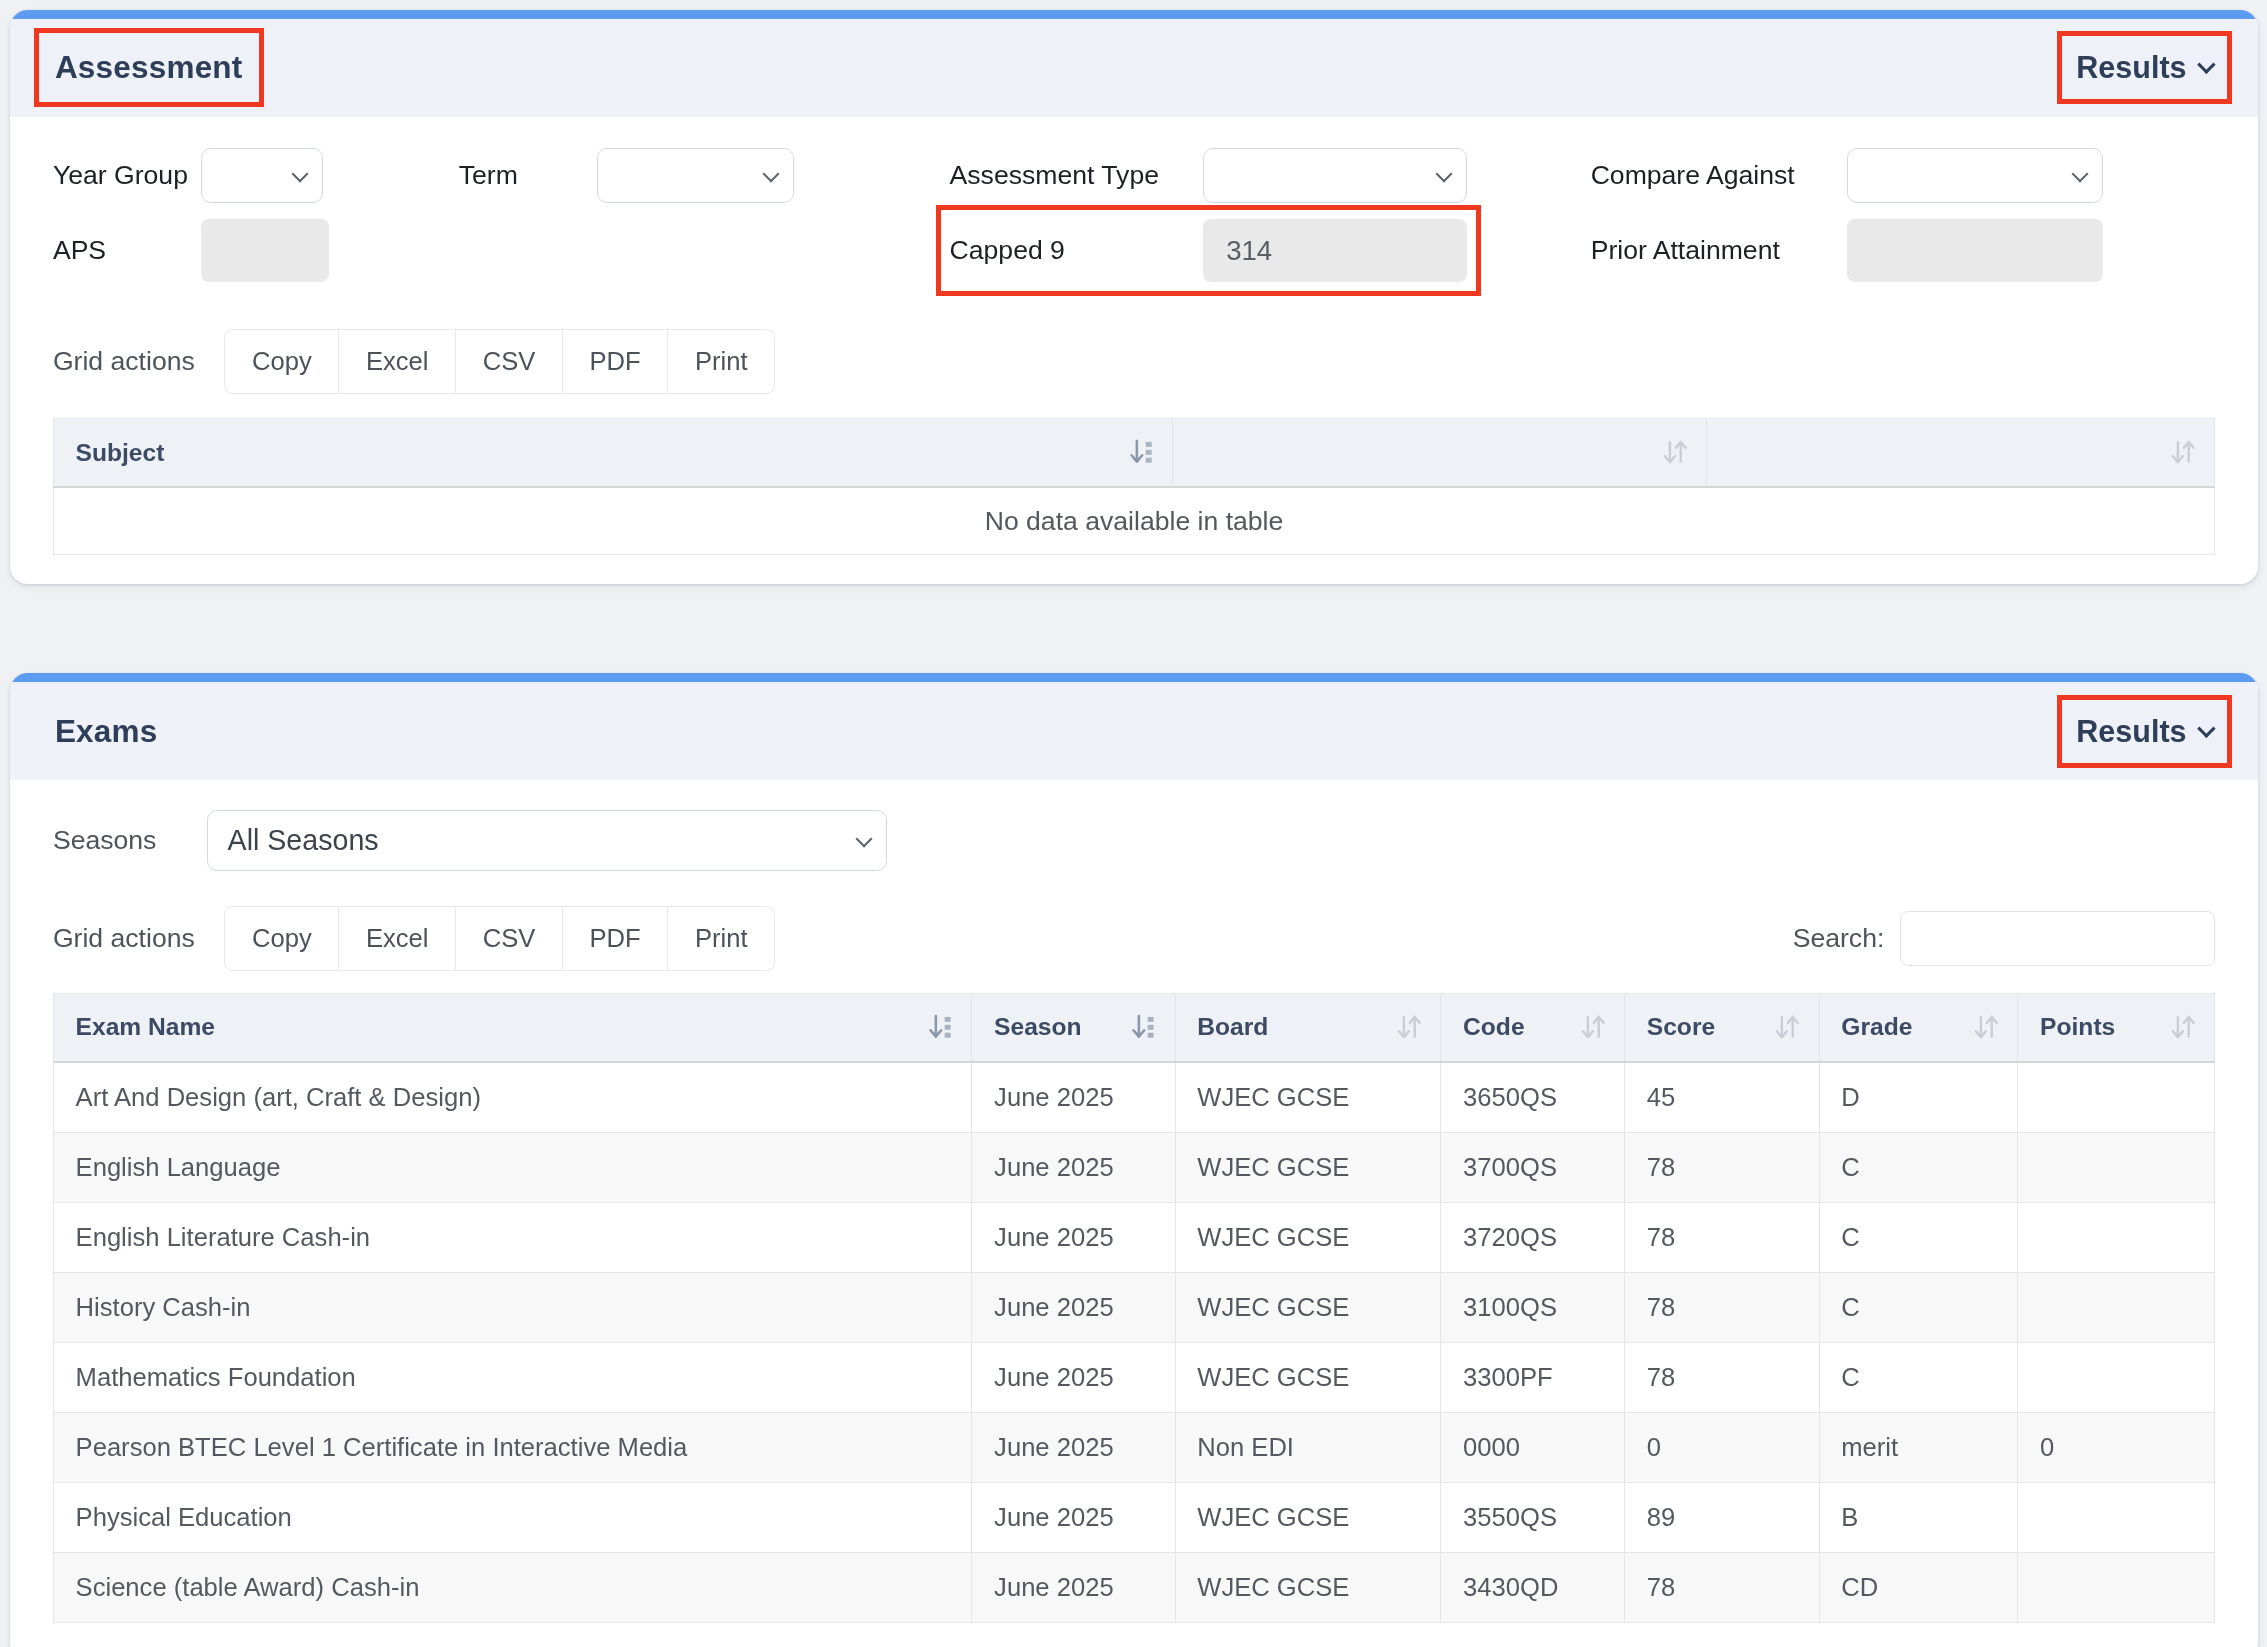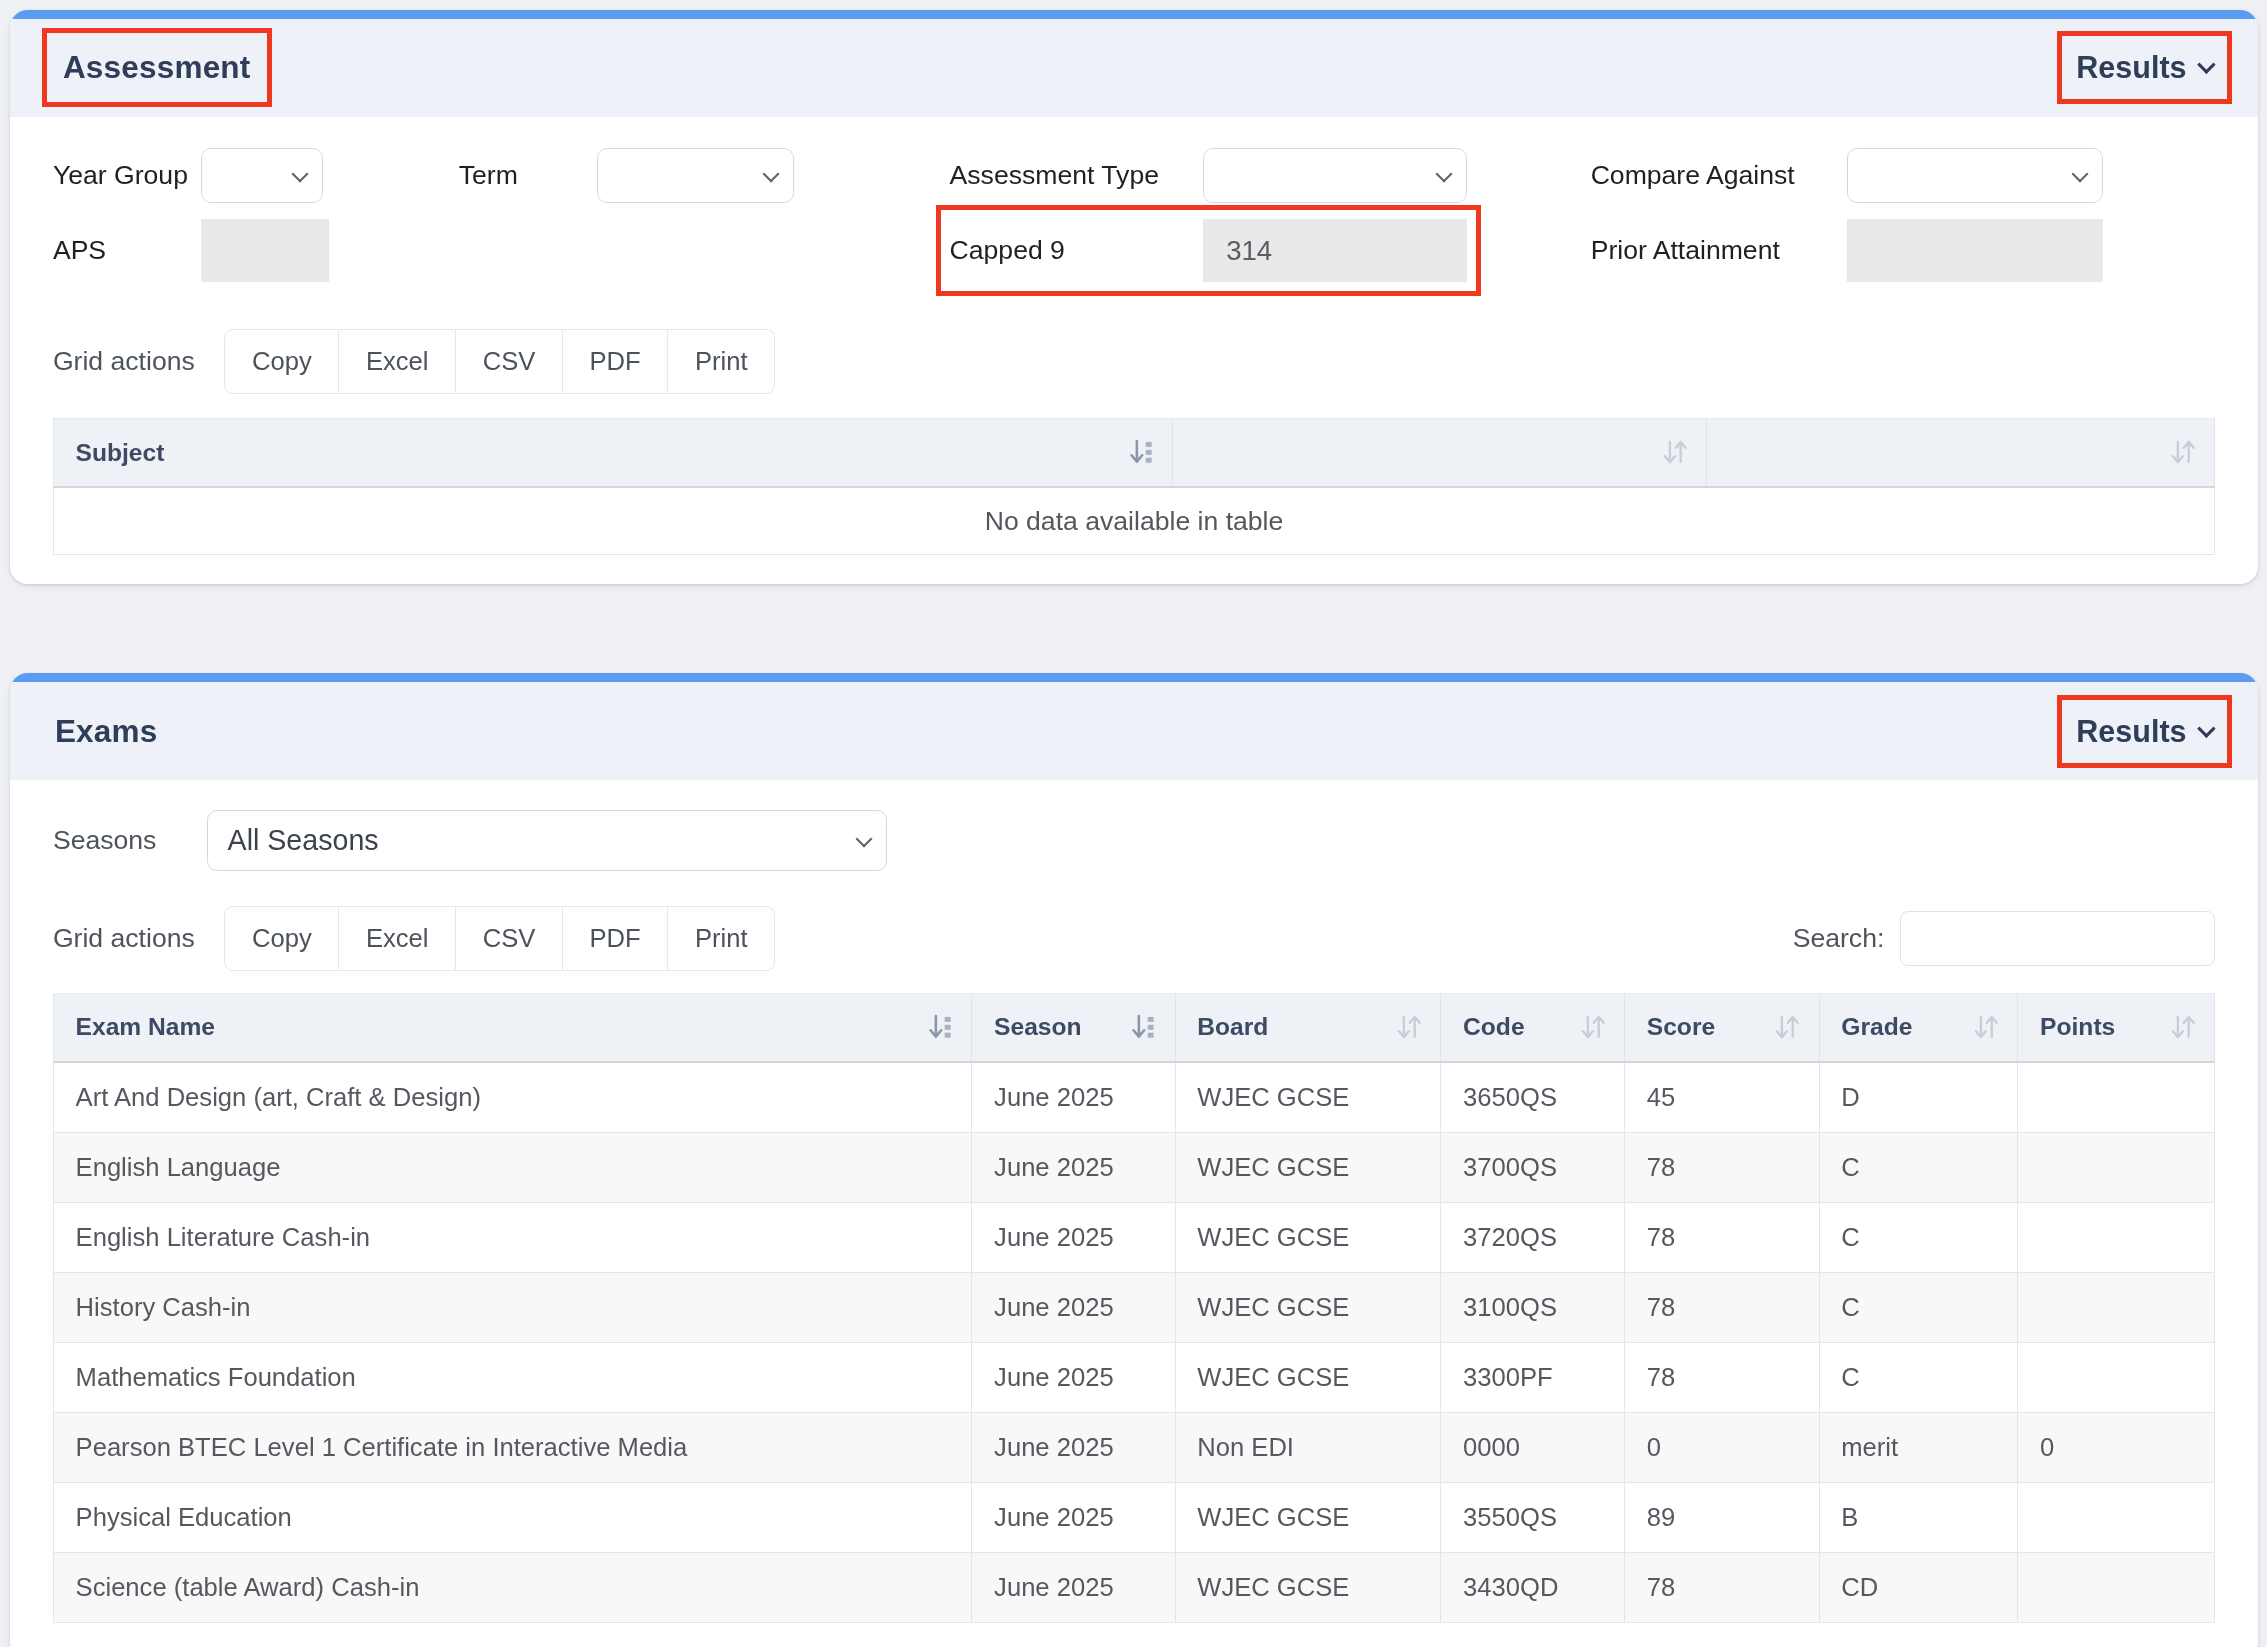--- a/index.html
+++ b/index.html
@@ -38,21 +38,21 @@
   .topbar{height:8.9px;background:var(--blue);}
   .band{
     height:98px;
     background:var(--band-bg);
     display:flex;align-items:center;justify-content:space-between;
     padding:0 45px;
   }
   .panel-title{
     font-size:31.5px;font-weight:700;color:var(--navy);letter-spacing:0.2px;
   }
-  .annot-title{outline:5.9px solid var(--red);outline-offset:16.7px;margin-left:8px;}
+  .annot-title{outline:5.9px solid var(--red);outline-offset:16.7px;}
   .results{
     display:flex;align-items:center;gap:13.8px;cursor:pointer;
     font-size:30.5px;font-weight:700;color:var(--navy);
     outline:5.9px solid var(--red);outline-offset:14.8px;
   }
   .chev{
     width:12.8px;height:12.8px;display:inline-block;
     border-right:3px solid var(--navy);border-bottom:3px solid var(--navy);
     transform:rotate(45deg) translate(-2px,-2px);
   }
@@ -74,21 +74,21 @@
     display:flex;align-items:center;justify-content:space-between;
     padding:0 17.7px 0 19.7px;cursor:pointer;font-size:27.6px;color:#3c434c;
   }
   .sel-chev{
     width:11.8px;height:11.8px;flex:0 0 auto;
     border-right:2.4px solid #5c6269;border-bottom:2.4px solid #5c6269;
     transform:rotate(45deg) translateY(-3px);
   }
   .sw124{width:122px;} .sw200{width:197px;} .sw268{width:264px;} .sw260{width:256px;}
   .ro-input{
-    height:63px;background:var(--input-bg);border-radius:0;border:none;
+    height:63px;background:var(--input-bg);border-radius:8px;border:none;
     font-size:27.6px;color:#5a5f66;display:flex;align-items:center;padding:0 23.6px;
   }
   .iw130{width:128px;} .iw268{width:264px;} .iw260{width:256px;}
   .capped-wrap{
     display:flex;align-items:center;
     outline:5.9px solid var(--red);outline-offset:9.9px;
   }
 
   
   .actions-row{display:flex;align-items:center;margin-top:47px;}

